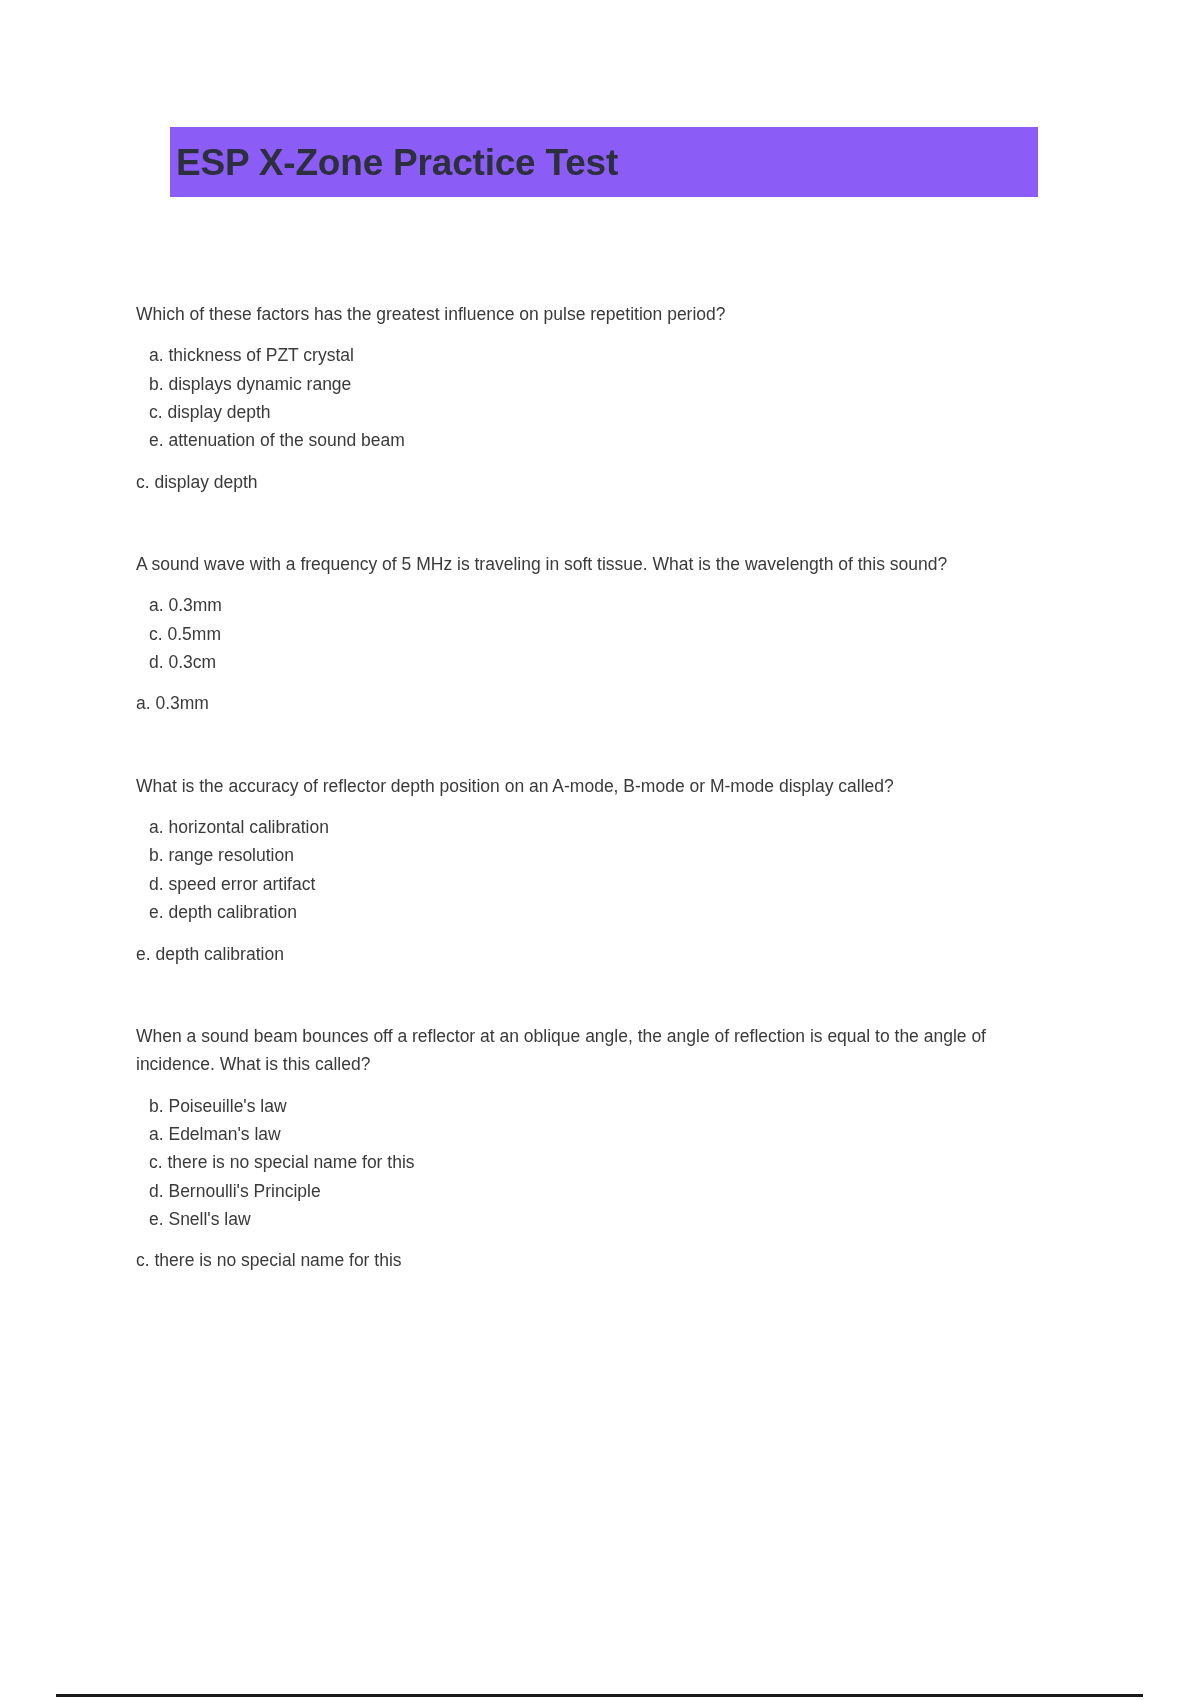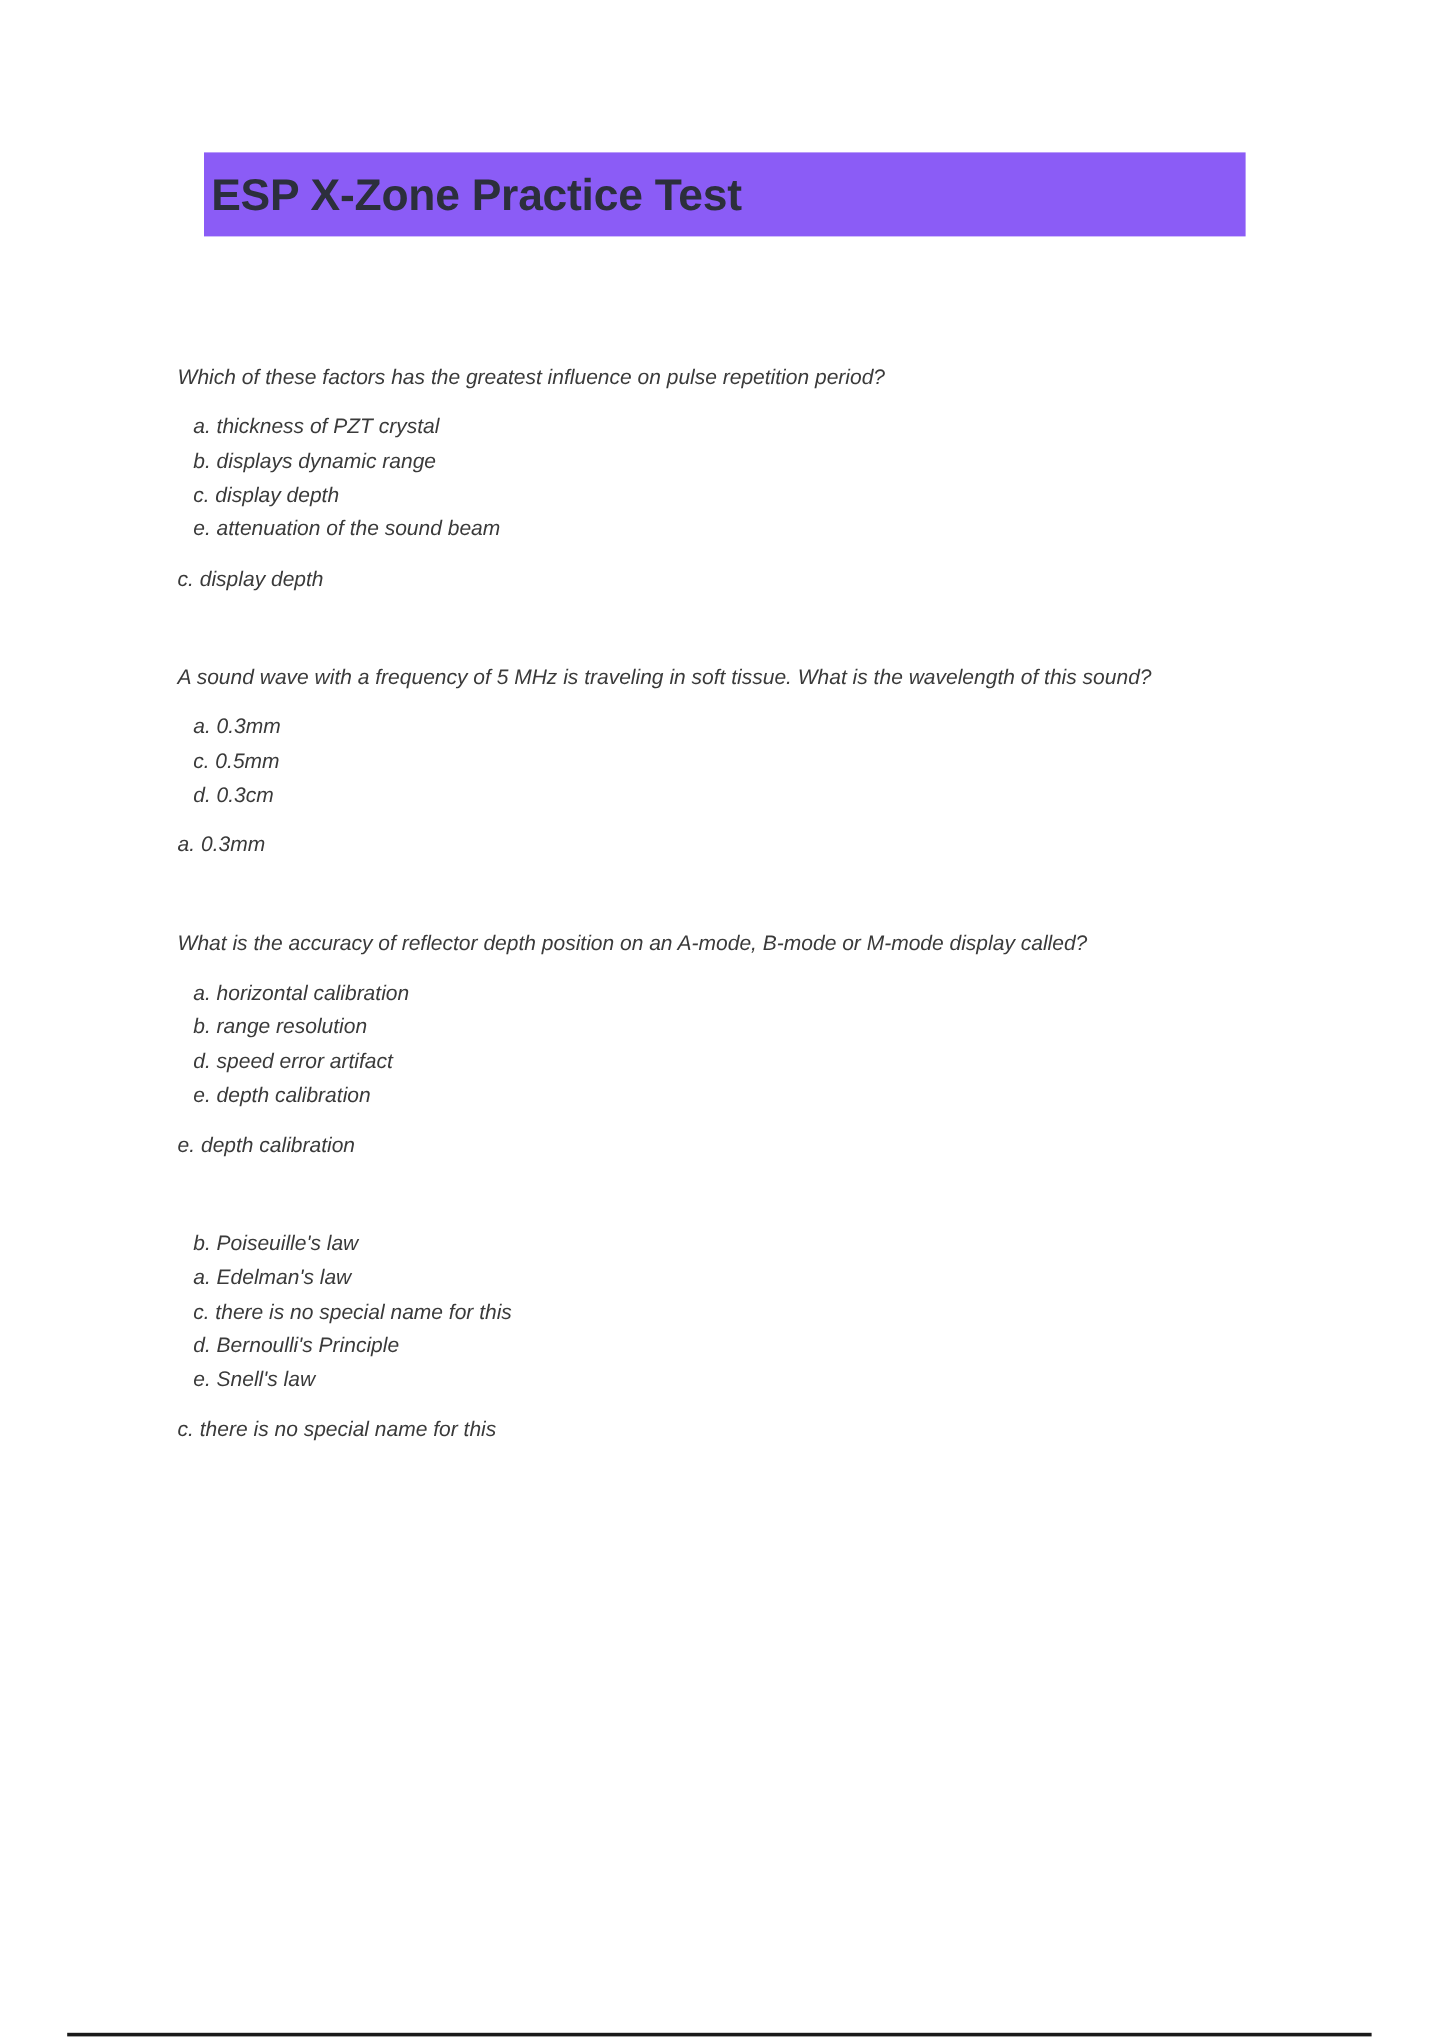--- a/index.html
+++ b/index.html
@@ -41,24 +41,23 @@
     letter-spacing: -0.2px;
     line-height: 1;
     margin: 0;
     padding-left: 6px;
     white-space: nowrap;
   }
 
   
   .content {
     position: absolute;
-    left: 148px;
+    left: 136px;
     top: 300px;
     width: 880px;
-    font-style: italic;
   }
 
   .question-block {
     margin-bottom: 54px;
   }
   .question-block:last-child {
     margin-bottom: 0;
   }
 
   .q-stem {
@@ -128,20 +127,21 @@
         <p class="q-stem">What is the accuracy of reflector depth position on an A-mode, B-mode or M-mode display called?</p>
         <ul class="q-options">
           <li class="q-option">a. horizontal calibration</li>
           <li class="q-option">b. range resolution</li>
           <li class="q-option">d. speed error artifact</li>
           <li class="q-option">e. depth calibration</li>
         </ul>
         <div class="q-answer">e. depth calibration</div>
       </div>
       <div class="question-block">
+        <p class="q-stem">When a sound beam bounces off a reflector at an oblique angle, the angle of reflection is equal to the angle of incidence. What is this called?</p>
         <ul class="q-options">
           <li class="q-option">b. Poiseuille's law</li>
           <li class="q-option">a. Edelman's law</li>
           <li class="q-option">c. there is no special name for this</li>
           <li class="q-option">d. Bernoulli's Principle</li>
           <li class="q-option">e. Snell's law</li>
         </ul>
         <div class="q-answer">c. there is no special name for this</div>
       </div>
     </div>

